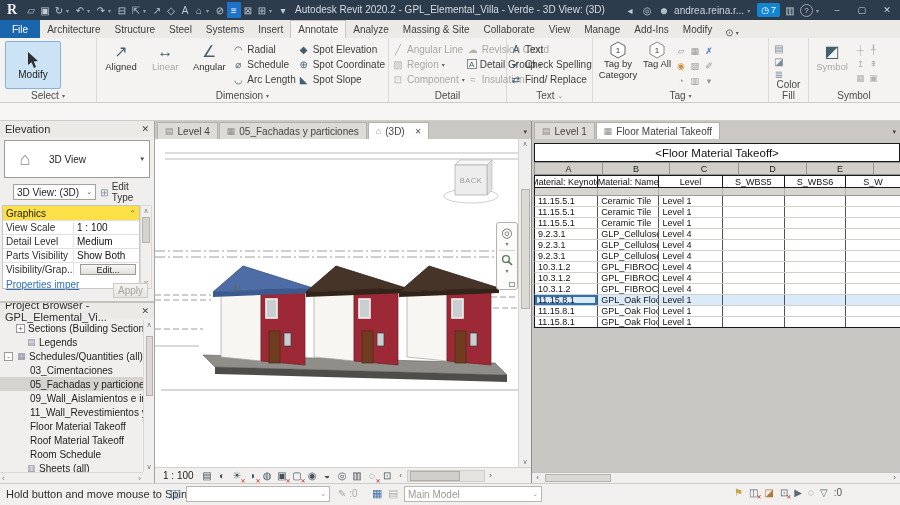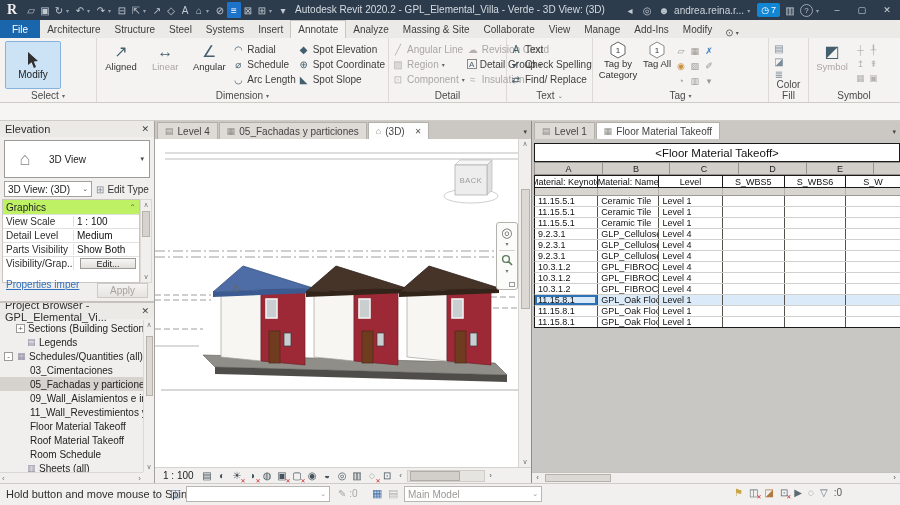--- a/index.html
+++ b/index.html
@@ -50,39 +50,39 @@
 
 .main{position:absolute;top:121px;left:0;width:900px;height:362px;display:flex;}
 .left{width:155px;display:flex;flex-direction:column;border-right:1px solid #a5a29e;background:#f0efed;}
 .phead{height:16px;display:flex;align-items:center;padding:0 5px;font-size:11px;color:#2e2e2e;background:#eceae7;}
 .phead .hx{margin-left:auto;font-size:9px;color:#444;}
 .props{height:182px;position:relative;border-bottom:2px solid #c5c2be;}
 .typebox{margin:3px 4px 0 4px;height:38px;background:#fff;border:1px solid #9e9b97;display:flex;align-items:center;}
 .type-thumb{width:36px;height:32px;margin:2px;display:flex;align-items:center;justify-content:center;font-size:18px;color:#8a8a86;}
 .type-lab{flex:1;padding-left:4px;font-size:10px;color:#222;}
 .type-caret{padding-right:5px;font-size:7px;color:#444;}
-.selrow{display:flex;margin:3px 4px 2px 4px;gap:4px;align-items:center;}
+.selrow{display:flex;margin:3px 4px 2px 13px;gap:4px;align-items:center;}
 .selbox{width:88px;height:16px;border:1px solid #a5a29e;background:#fff;display:flex;align-items:center;padding:0 3px;font-size:10px;color:#222;}
 .selbox .sc{margin-left:auto;font-size:7px;color:#555;}
 .edittype{display:flex;align-items:center;gap:3px;font-size:10px;color:#333;}
 .et-i{font-size:10px;color:#7e8c99;}
 .pgridwrap{display:flex;margin:1px 0 0 2px;}
 .pgrid{width:138px;border:1px solid #c9c6c2;background:#fff;}
-.psec{height:14px;background:#bef264;display:flex;align-items:center;padding:0 3px;font-size:10px;color:#222;}
+.psec{height:14px;background:#fde047;display:flex;align-items:center;padding:0 3px;font-size:10px;color:#222;}
 .psec .pin{margin-left:auto;font-size:8px;color:#666;}
 .prow{display:flex;height:14px;border-top:1px solid #e3e1dd;font-size:10px;align-items:center;}
 .plabel{width:70px;padding-left:3px;color:#2e2e2e;overflow:hidden;white-space:nowrap;}
 .pval{flex:1;padding-left:3px;border-left:1px solid #e3e1dd;overflow:hidden;white-space:nowrap;color:#111;display:flex;align-items:center;}
 .peditbtn{margin:1px 3px;flex:1;height:11px;border:1px solid #9e9b97;background:linear-gradient(#f7f6f4,#e2e0dc);display:flex;align-items:center;justify-content:center;font-size:9px;color:#222;}
 .vsb{width:12px;display:flex;flex-direction:column;align-items:center;background:#f0efed;border:1px solid #dcd9d5;}
 .vsb .ar{font-size:7px;color:#777;height:10px;line-height:10px;}
 .vsb .th{width:8px;flex:0 0 26px;background:#d6d3cf;border:1px solid #b5b2ae;margin:1px 0;}
 .pfoot{position:absolute;bottom:3px;left:6px;right:6px;display:flex;justify-content:space-between;align-items:center;}
 .phelp{color:#2f6fbe;text-decoration:underline;font-size:10px;}
-.applybtn{color:#a6a3a0;border:1px solid #cdcac6;background:linear-gradient(#f5f4f2,#e6e4e0);padding:1px 12px;font-size:10px;margin-top:12px;}
+.applybtn{color:#a6a3a0;border:1px solid #cdcac6;background:linear-gradient(#f5f4f2,#e6e4e0);padding:1px 4px;font-size:10px;margin-top:12px;}
 .browser{flex:1;position:relative;overflow:hidden;}
 .tree{position:absolute;top:17px;left:0;right:11px;bottom:11px;overflow:hidden;padding-top:1px;}
 .titem{height:14px;display:flex;align-items:center;white-space:nowrap;font-size:10px;color:#222;}
 .texp{width:9px;height:9px;flex:0 0 9px;border:1px solid #9a9a9a;background:#fff;font-size:8px;line-height:7px;text-align:center;margin-right:3px;color:#555;}
 .ticon{width:11px;flex:0 0 11px;font-size:9px;color:#8c89a0;margin-right:2px;text-align:center;}
 .tsel{background:#d6d3cf;}
 .bvs{position:absolute;top:17px;right:0;bottom:11px;width:11px;background:#f0efed;border-left:1px solid #dcd9d5;display:flex;flex-direction:column;align-items:center;}
 .bhs{position:absolute;left:0;right:11px;bottom:0;height:11px;background:#f0efed;border-top:1px solid #dcd9d5;display:flex;align-items:center;justify-content:space-between;padding:0 2px;font-size:8px;color:#777;}
 
 .dtabs{height:18px;background:#cbc8c4;display:flex;align-items:flex-end;gap:1px;padding-left:2px;position:relative;}

